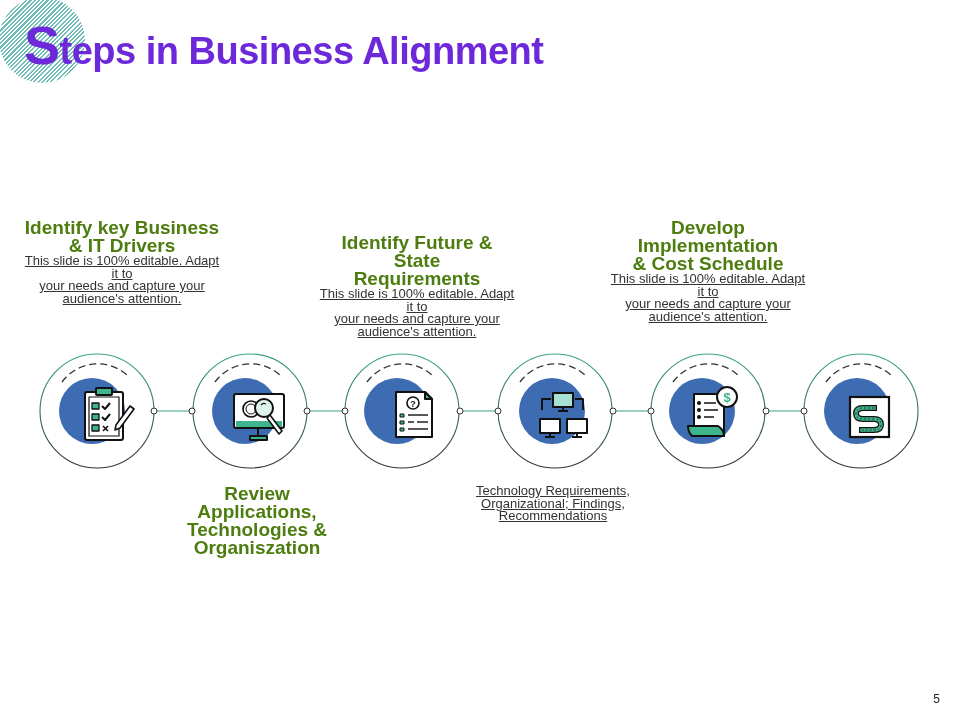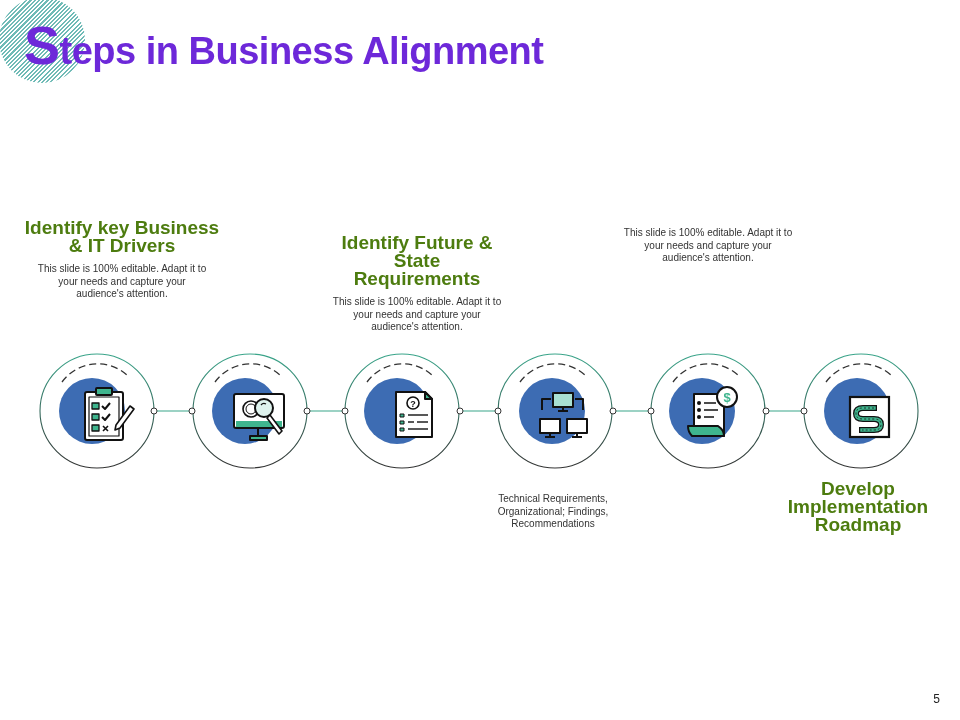--- a/index.html
+++ b/index.html
@@ -6,21 +6,21 @@
   html, body { width:960px; height:720px; background:#ffffff; overflow:hidden; }
   body { position:relative; font-family:"Liberation Sans", sans-serif; color:#111; }
 
   .title-deco { position:absolute; left:-1px; top:-3px; width:86px; height:86px; border-radius:50%;
     background: repeating-linear-gradient(135deg, #5fb3ae 0 1.5px, #ffffff 1.5px 3px); opacity:0.9; }
   .title { position:absolute; left:24px; top:26px; font-size:38px; font-weight:bold; letter-spacing:-0.5px; color:#6d28d9; white-space:nowrap; }
   .title .big { font-size:54px; line-height:38px; }
 
   .step-text { position:absolute; text-align:center; }
   .step-text .head { font-size:19px; font-weight:bold; line-height:18px; color:#4d7c0f; white-space:pre-line; }
-  .step-text .desc { font-size:10px; line-height:12.5px; color:#333; margin-top:8px; white-space:pre-line; }
+  .step-text .desc { font-size:13px; line-height:12.5px; color:#333; white-space:pre-line;text-decoration:underline; }
 
   .diagram { position:absolute; left:0; top:0; width:960px; height:720px; }
 
   .page-num { position:absolute; right:20px; top:692px; font-size:12px; color:#222; }
 </style>
 </head>
 <body>
 
 <div class="title-deco"></div>
 <div class="title"><span class="big">S</span><span>teps in Business Alignment</span></div>
@@ -33,36 +33,38 @@
 audience's attention.</div>
 </div>
 <div class="step-text" style="left:317px; top:234px; width:200px;">
   <div class="head">Identify Future &amp; State
 Requirements</div>
   <div class="desc">This slide is 100% editable.  Adapt it to
 your needs and capture your
 audience's attention.</div>
 </div>
 <div class="step-text" style="left:608px; top:219px; width:200px;">
+  <div class="head">Develop Implementation
+&amp; Cost Schedule</div>
   <div class="desc">This slide is 100% editable.  Adapt it to
 your needs and capture your
 audience's attention.</div>
 </div>
 
 <div class="step-text" style="left:147px; top:485px; width:220px;">
+  <div class="head">Review
+Applications, Technologies &amp;
+Organiszation</div>
 </div>
 <div class="step-text" style="left:453px; top:485px; width:200px;">
-  <div class="desc">Technical Requirements,
+  <div class="desc">Technology Requirements,
 Organizational; Findings,
 Recommendations</div>
 </div>
 <div class="step-text" style="left:778px; top:480px; width:160px;">
-  <div class="head">Develop
-Implementation
-Roadmap</div>
 </div>
 
 <svg class="diagram" viewBox="0 0 960 720">
   <defs>
     <linearGradient id="ring" x1="0" y1="0" x2="0" y2="1">
       <stop offset="0" stop-color="#3aa58a"></stop>
       <stop offset="1" stop-color="#333333"></stop>
     </linearGradient>
   </defs>
 

